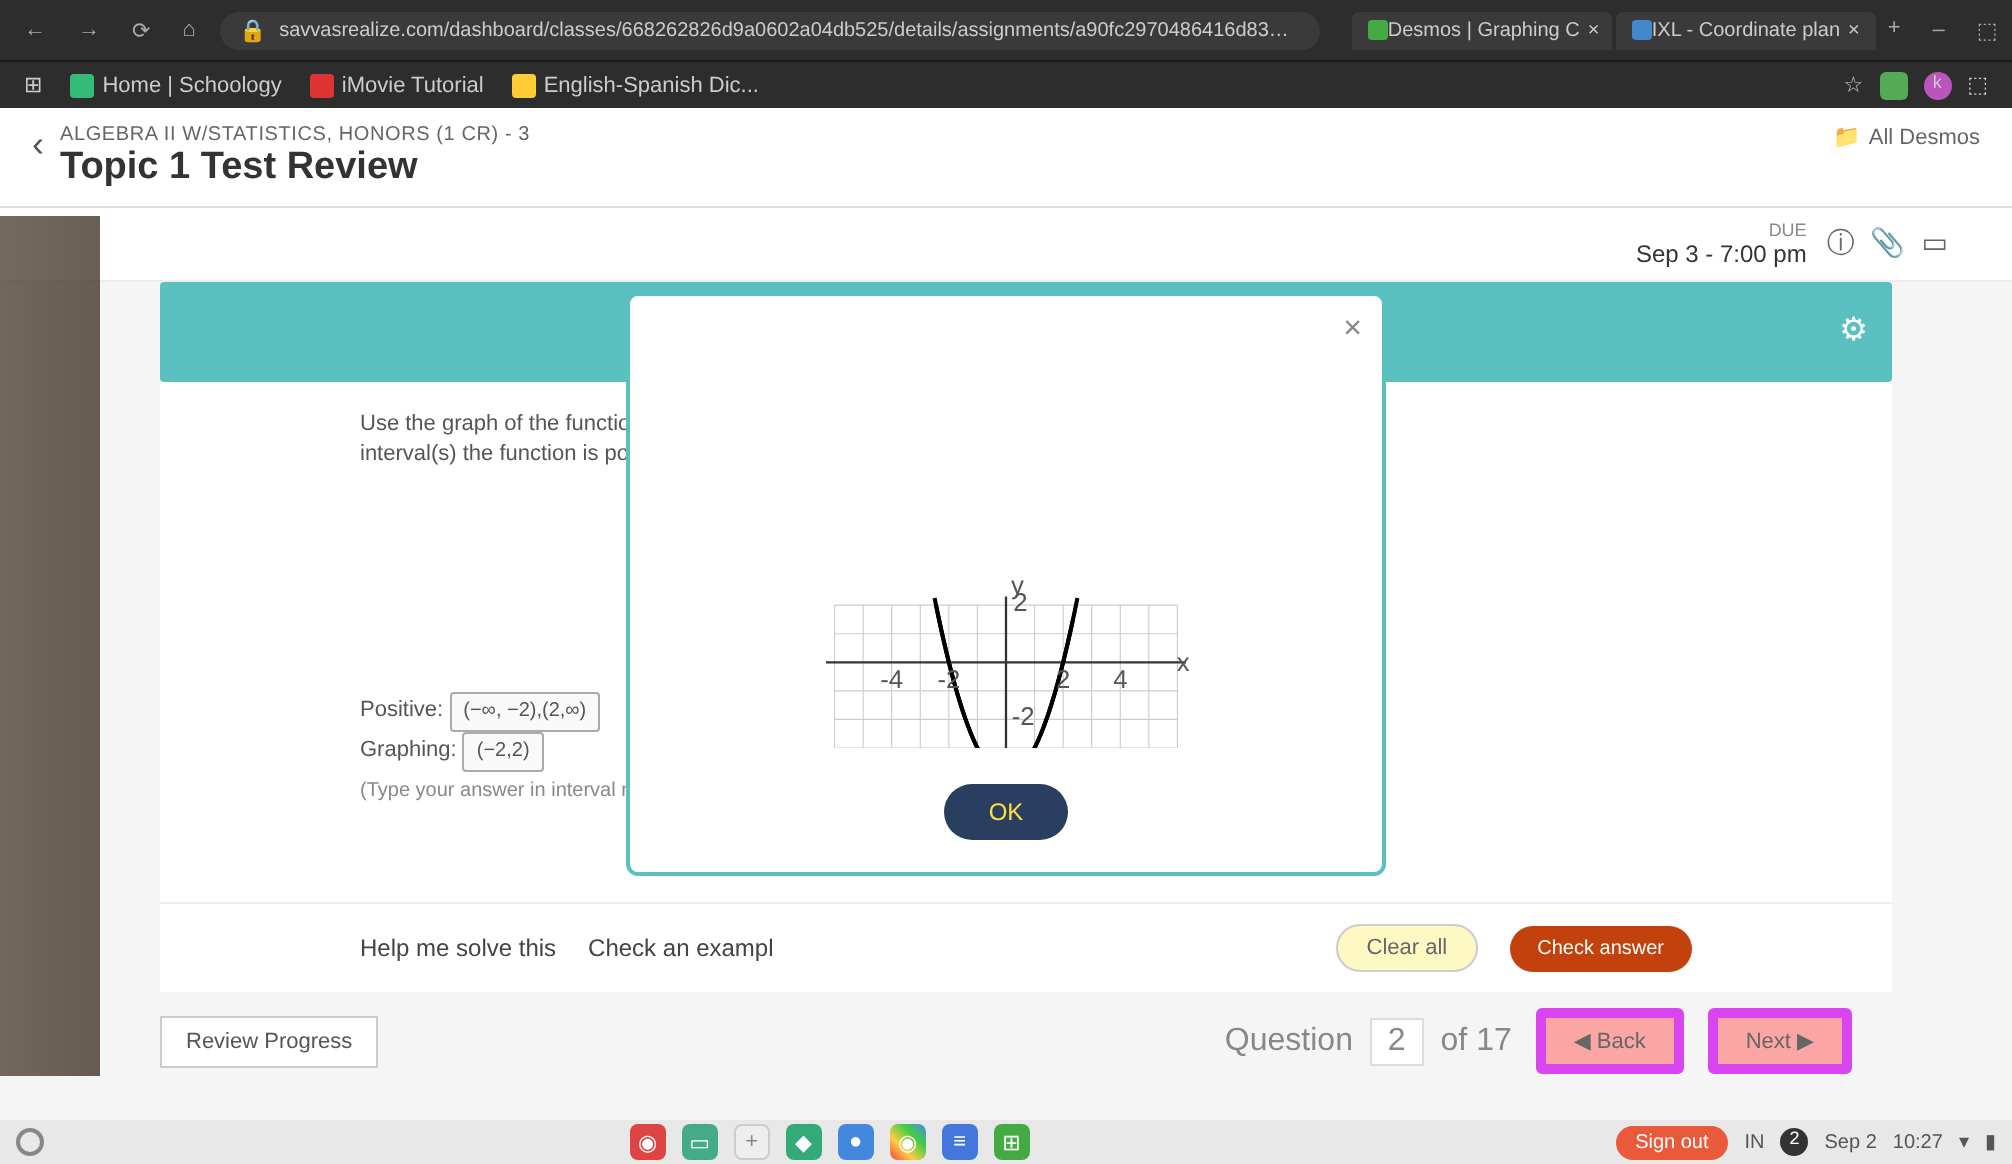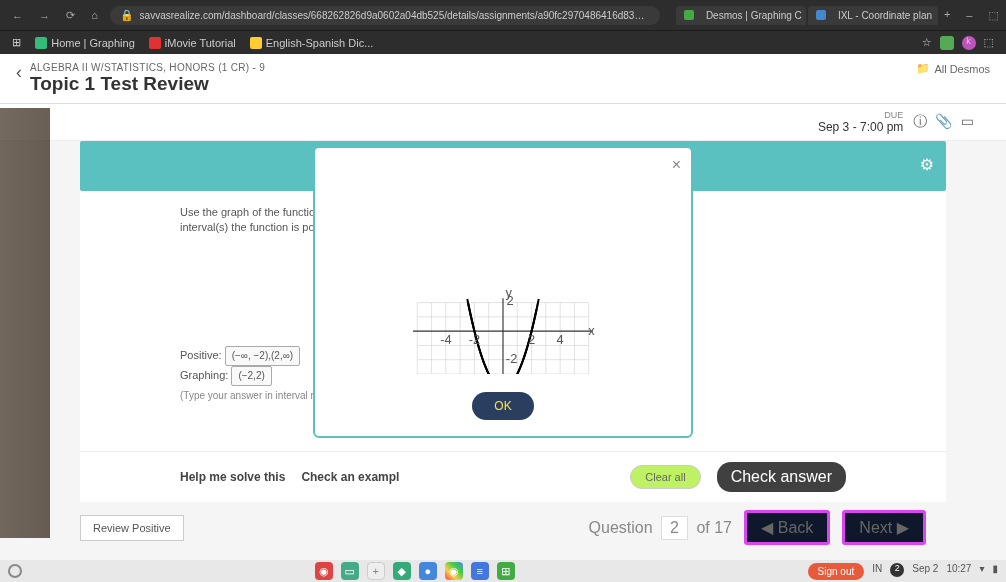--- a/index.html
+++ b/index.html
@@ -1,21 +1,21 @@
 <!DOCTYPE html>
 <html><head>
 <meta charset="utf-8">
 <style>
 *{margin:0;padding:0;box-sizing:border-box;font-family:Arial,sans-serif}
 body{width:1006px;height:582px;background:#1a1a1a;overflow:hidden;position:relative}
 .browser-chrome{background:#2d2d2d;height:30px;display:flex;align-items:center;padding:0 8px;gap:8px;color:#ccc;font-size:11px}
 .nav-btn{color:#aaa;cursor:pointer;padding:2px 4px}
 .url-bar{flex:1;display:flex;align-items:center;gap:6px;background:#3a3a3a;border-radius:12px;padding:3px 10px;max-width:550px}
 .tab-strip{display:flex;gap:2px;margin-left:8px}
-.tab{background:#3a3a3a;padding:4px 8px;border-radius:4px 4px 0 0;font-size:10px;display:flex;align-items:center;gap:12px;max-width:130px;overflow:hidden;white-space:nowrap}
+.tab{background:#3a3a3a;padding:4px 8px;border-radius:4px 4px 0 0;font-size:10px;display:flex;align-items:center;gap:0;max-width:130px;overflow:hidden;white-space:nowrap}
 .tab-icon{width:10px;height:10px;background:#4a4;border-radius:2px;flex-shrink:0}
 .tab-icon.blue{background:#48c}
 .bookmarks-bar{background:#2d2d2d;height:24px;display:flex;align-items:center;padding:0 12px;gap:14px;color:#ccc;font-size:11px;border-top:1px solid #1a1a1a}
 .bookmark{display:flex;align-items:center;gap:4px;cursor:pointer}
 .bookmark-icon{width:12px;height:12px;border-radius:2px}
 .content-area{background:#f5f5f5;height:calc(582px - 54px - 22px);position:relative;overflow:hidden}
 .page-header{background:#fff;padding:8px 16px;border-bottom:1px solid #ddd}
 .back-arrow{font-size:18px;color:#555;cursor:pointer;float:left;margin-right:8px}
 .course-name{font-size:10px;color:#666;letter-spacing:0.3px}
 .topic-title{font-size:19px;font-weight:bold;color:#333}
@@ -25,38 +25,38 @@
 .due-date{color:#333;font-size:12px}
 .info-icons{display:flex;gap:8px;color:#666;font-size:14px}
 .teal-banner{background:#5bc0c0;height:50px;margin:0 60px 0 80px;position:relative;border-radius:2px}
 .gear{position:absolute;right:12px;top:14px;color:#fff;font-size:16px}
 .question-body{padding:14px 100px 10px 100px;background:#fff;margin:0 60px 0 80px;min-height:260px;position:relative}
 .question-text{font-size:11px;color:#555;line-height:1.4;max-width:280px}
 .answers{margin-top:110px;font-size:11px;color:#555;line-height:1.6}
 .answer-box{display:inline-block;border:1px solid #aaa;padding:1px 6px;border-radius:2px;font-size:10px;background:#f9f9f9}
 .hint{font-size:10px;color:#888;margin-top:2px}
 .action-row{padding:10px 100px;background:#fff;margin:0 60px 0 80px;display:flex;align-items:center;gap:16px;border-top:1px solid #eee}
-.link-btn{font-size:12px;color:#444;font-weight:bold;cursor:pointer}
-.clear-btn{margin-left:auto;border:1px solid #ccc;border-radius:14px;padding:5px 14px;font-size:11px;color:#666;background:#bef264;cursor:pointer}
-.check-btn{background:#404040;color:#fff;border:none;border-radius:14px;padding:6px 14px;font-size:16px;cursor:pointer}
+.link-btn{font-size:12px;color:#444;font-weight:normal;cursor:pointer}
+.clear-btn{margin-left:auto;border:1px solid #ccc;border-radius:14px;padding:5px 14px;font-size:11px;color:#666;background:#fef9c3;cursor:pointer}
+.check-btn{background:#c2410c;color:#fff;border:none;border-radius:14px;padding:6px 14px;font-size:10px;cursor:pointer}
 .footer-row{padding:8px 80px;display:flex;align-items:center;gap:12px;font-size:11px}
 .review-btn{border:1px solid #ccc;padding:6px 12px;background:#fff;cursor:pointer;font-size:11px;color:#555}
 .q-info{margin-left:auto;color:#888;font-size:16px}
 .q-num{display:inline-block;border:1px solid #ddd;padding:2px 8px;margin:0 4px;background:#fff}
-.nav-pill{border:3px solid #d946ef;padding:5px 14px;background:#0f172a;cursor:pointer;font-size:16px;color:#666;border-radius:3px}
+.nav-pill{border:5px solid #d946ef;padding:5px 14px;background:#fca5a5;cursor:pointer;font-size:11px;color:#666;border-radius:3px}
 .modal-overlay{position:absolute;top:0;left:0;right:0;bottom:0;display:flex;align-items:center;justify-content:center;pointer-events:none}
 .modal{background:#fff;border:2px solid #5bc0c0;border-radius:6px;width:380px;padding:16px;position:relative;pointer-events:auto;margin-top:-30px}
 .modal-close{position:absolute;top:8px;right:10px;font-size:16px;color:#888;cursor:pointer}
 .graph-container{display:flex;justify-content:center;padding:10px 0}
 .ok-btn{background:#2a3f5f;color:#fde047;border:none;border-radius:16px;padding:7px 22px;font-size:12px;cursor:pointer;display:block;margin:8px auto 0}
 .taskbar{position:absolute;bottom:0;left:0;right:0;height:22px;background:#e8e8e8;display:flex;align-items:center;padding:0 8px;gap:6px}
 .task-circle{width:14px;height:14px;border:2px solid #888;border-radius:50%}
 .task-icons{display:flex;gap:8px;margin:0 auto}
 .task-icon{width:18px;height:18px;border-radius:4px;display:flex;align-items:center;justify-content:center;font-size:11px;color:#fff}
-.tray{display:flex;gap:8px;font-size:10px;color:#555}
+.tray{display:flex;gap:8px;align-items:center;font-size:10px;color:#555}
 .signout{background:#e85a3a;color:#fff;padding:3px 10px;border-radius:10px;font-size:10px}
 .photo-edge{position:absolute;left:0;top:54px;bottom:22px;width:50px;background:linear-gradient(90deg,#3a2a1a,#2a1a0a);opacity:0.7}
 </style>
 </head>
 <body>
 
 <div class="browser-chrome">
   <span class="nav-btn">←</span>
   <span class="nav-btn">→</span>
   <span class="nav-btn">⟳</span>
@@ -79,21 +79,21 @@
     <span class="nav-btn">+</span>
   </div>
   <span class="nav-btn">–</span>
   <span class="nav-btn">⬚</span>
 </div>
 
 <div class="bookmarks-bar">
   <span class="bookmark">⊞</span>
   <span class="bookmark">
       <span class="bookmark-icon" style="background:#3b7"></span>
-      <span>Home | Graphing</span>
+      <span>Home | Schoology</span>
     </span>
   <span class="bookmark">
       <span class="bookmark-icon" style="background:#d33"></span>
       <span>iMovie Tutorial</span>
     </span>
   <span class="bookmark">
       <span class="bookmark-icon" style="background:#fc3"></span>
       <span>English-Spanish Dic...</span>
     </span>
   <span style="margin-left:auto;display:flex;gap:8px">
@@ -103,21 +103,21 @@
     <span>⬚</span>
   </span>
 </div>
 
 <div class="content-area">
   <div class="photo-edge"></div>
 
   <div class="page-header">
     <span class="back-arrow">‹</span>
     <div style="display:inline-block">
-      <div class="course-name">ALGEBRA II W/STATISTICS, HONORS (1 CR) - 9</div>
+      <div class="course-name">ALGEBRA II W/STATISTICS, HONORS (1 CR) - 3</div>
       <div class="topic-title">Topic 1 Test Review</div>
     </div>
     <span class="all-bookmarks">
         <span>📁</span>
         <span>All Desmos</span>
       </span>
   </div>
 
   <div class="due-bar">
     <div style="text-align:right">
@@ -145,21 +145,21 @@
   </div>
 
   <div class="action-row">
     <span class="link-btn">Help me solve this</span>
     <span class="link-btn">Check an exampl</span>
     <button class="clear-btn">Clear all</button>
     <button class="check-btn">Check answer</button>
   </div>
 
   <div class="footer-row">
-    <button class="review-btn">Review Positive</button>
+    <button class="review-btn">Review Progress</button>
     <span class="q-info">
       <span>Question</span>
       <span class="q-num">2</span>
       <span>of 17</span>
     </span>
     <button class="nav-pill">◀ Back</button>
     <button class="nav-pill">Next ▶</button>
   </div>
 
   <div class="modal-overlay">

